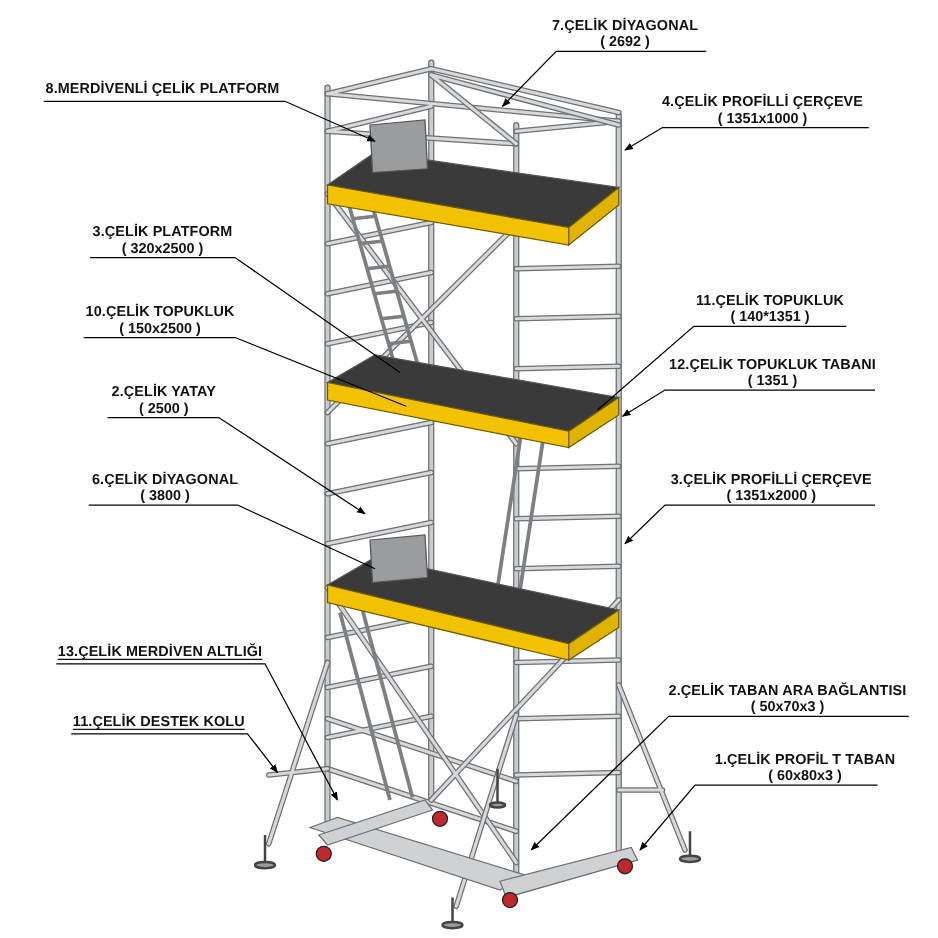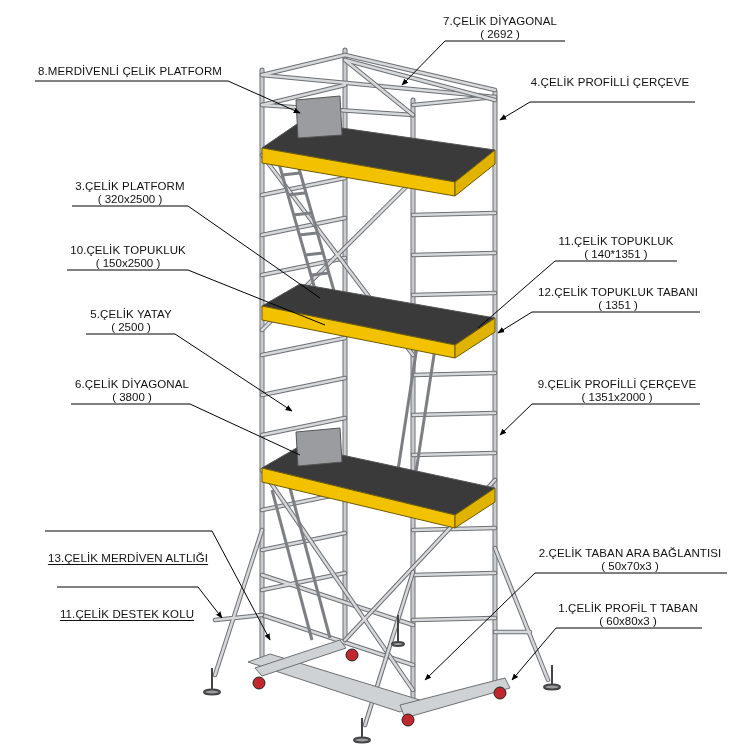--- a/index.html
+++ b/index.html
@@ -1,23 +1,23 @@
 <!DOCTYPE html>
 <html><head>
 <meta charset="utf-8">
 <style>
   html, body { margin: 0; padding: 0; background: #ffffff; }
   body { width: 750px; height: 750px; position: relative; overflow: hidden;
          font-family: "Liberation Sans", sans-serif; color: #111; }
   #scene { position: absolute; left: 0; top: 0; width: 750px; height: 750px; }
   .callout { position: absolute; text-align: center; font-size: 11.5px; line-height: 13px;
-             white-space: nowrap; }
+             white-space: nowrap; font-weight: bold; }
   .callout .t { display: block; letter-spacing: 0.1px; }
   .callout .d { display: block; }
-  .callout.ul .t { text-decoration: underline; text-underline-offset: 2px; margin-top: 36px; }
+  .callout.ul .t { text-decoration: underline; text-underline-offset: 2px; }
 </style>
 </head>
 <body>
 
 <svg id="scene" viewBox="0 0 750 750" xmlns="http://www.w3.org/2000/svg">
   <defs>
     <marker id="arrow" viewBox="0 0 10 10" refX="9" refY="5" markerWidth="7" markerHeight="7" orient="auto-start-reverse">
       <path d="M0,1 L10,5 L0,9 z" fill="#000"></path>
     </marker>
   </defs>
@@ -221,20 +221,21 @@
   <span class="t">7.ÇELİK DİYAGONAL</span>
   <span class="d">( 2692 )</span>
 </div>
 
 <div class="callout" style="left:20px; top:55px; width:220px;margin-top:10px;">
   <span class="t">8.MERDİVENLİ ÇELİK PLATFORM</span>
 </div>
 
 <div class="callout" style="left:520px; top:76px; width:180px;">
   <span class="t">4.ÇELİK PROFİLLİ ÇERÇEVE</span>
+  <span class="d">( 1351x1000 )</span>
 </div>
 
 <div class="callout" style="left:62px; top:180px; width:136px;">
   <span class="t">3.ÇELİK PLATFORM</span>
   <span class="d">( 320x2500 )</span>
 </div>
 
 <div class="callout" style="left:58px; top:244px; width:140px;">
   <span class="t">10.ÇELİK TOPUKLUK</span>
   <span class="d">( 150x2500 )</span>
@@ -244,26 +245,26 @@
   <span class="t">11.ÇELİK TOPUKLUK</span>
   <span class="d">( 140*1351 )</span>
 </div>
 
 <div class="callout" style="left:528px; top:286px; width:180px;">
   <span class="t">12.ÇELİK TOPUKLUK TABANI</span>
   <span class="d">( 1351 )</span>
 </div>
 
 <div class="callout" style="left:76px; top:308px; width:110px;">
-  <span class="t">5.ÇELİK YATAY</span>
+  <span class="t">2.ÇELİK YATAY</span>
   <span class="d">( 2500 )</span>
 </div>
 
 <div class="callout" style="left:527px; top:378px; width:180px;">
-  <span class="t">9.ÇELİK PROFİLLİ ÇERÇEVE</span>
+  <span class="t">3.ÇELİK PROFİLLİ ÇERÇEVE</span>
   <span class="d">( 1351x2000 )</span>
 </div>
 
 <div class="callout" style="left:62px; top:378px; width:140px;">
   <span class="t">6.ÇELİK DİYAGONAL</span>
   <span class="d">( 3800 )</span>
 </div>
 
 <div class="callout ul" style="left:40px; top:516px; width:176px;">
   <span class="t">13.ÇELİK MERDİVEN ALTLIĞI</span>
@@ -271,16 +272,16 @@
 
 <div class="callout" style="left:530px; top:547px; width:200px;">
   <span class="t">2.ÇELİK TABAN ARA BAĞLANTISI</span>
   <span class="d">( 50x70x3 )</span>
 </div>
 
 <div class="callout ul" style="left:52px; top:572px; width:150px;">
   <span class="t">11.ÇELİK DESTEK KOLU</span>
 </div>
 
-<div class="callout" style="left:548px; top:602px; width:160px;">
+<div class="callout" style="left:564px; top:602px; width:160px;">
   <span class="t">1.ÇELİK PROFİL T TABAN</span>
   <span class="d">( 60x80x3 )</span>
 </div>
 
 </body></html>

